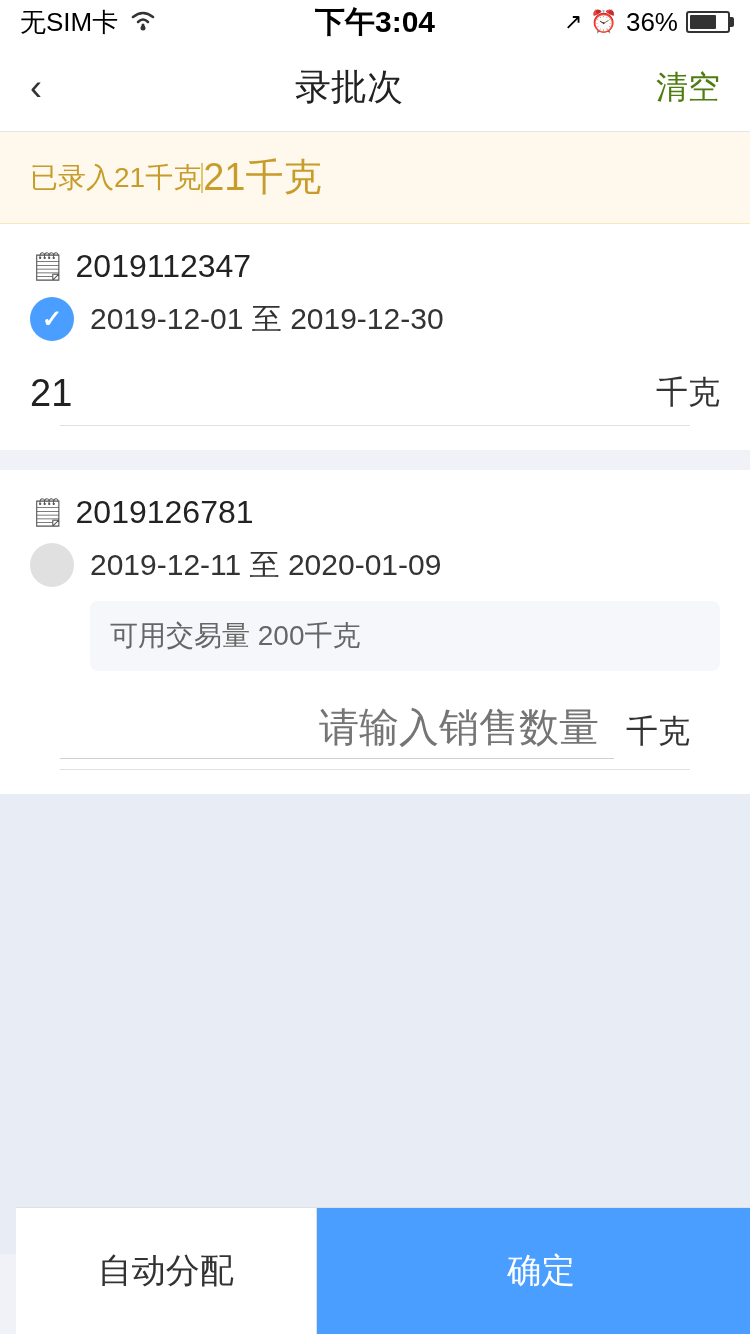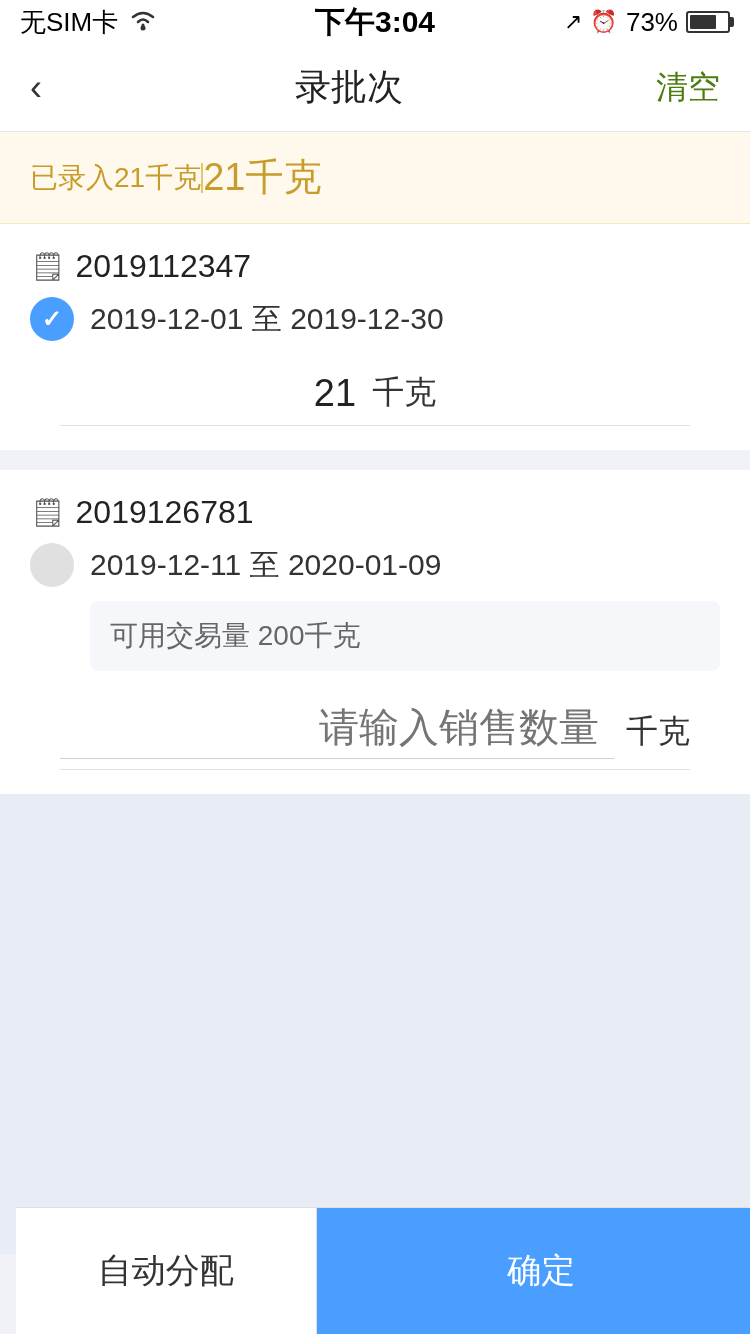--- a/index.html
+++ b/index.html
@@ -181,21 +181,21 @@
       padding: 16px 20px;
       font-size: 28px;
       color: #666;
       margin-bottom: 20px;
       margin-left: 60px;
     }
 
     .quantity-row {
       display: flex;
       align-items: center;
-      justify-content: center;
+      justify-content: space-between;
       padding: 16px 0 10px 0;
       gap: 16px;
     }
     .quantity-value {
       font-size: 38px;
       color: #222;
       font-weight: 400;
     }
     .quantity-unit {
       font-size: 32px;
@@ -299,21 +299,21 @@
           <circle cx="15" cy="19" r="2.5" fill="#333"></circle>
         </svg>
     </span>
   </div>
   <div class="status-center">
     <span>下午3:04</span>
   </div>
   <div class="status-right">
     <span style="font-size:22px;">↗</span>
     <span style="font-size:22px;">⏰</span>
-    <span>73%</span>
+    <span>36%</span>
     <div class="battery-rect">
       <div class="battery-fill"></div>
     </div>
   </div>
 </div>
 
 <div class="nav-bar">
   <span class="nav-back">‹</span>
   <span class="nav-title">录批次</span>
   <span class="nav-action">清空</span>

